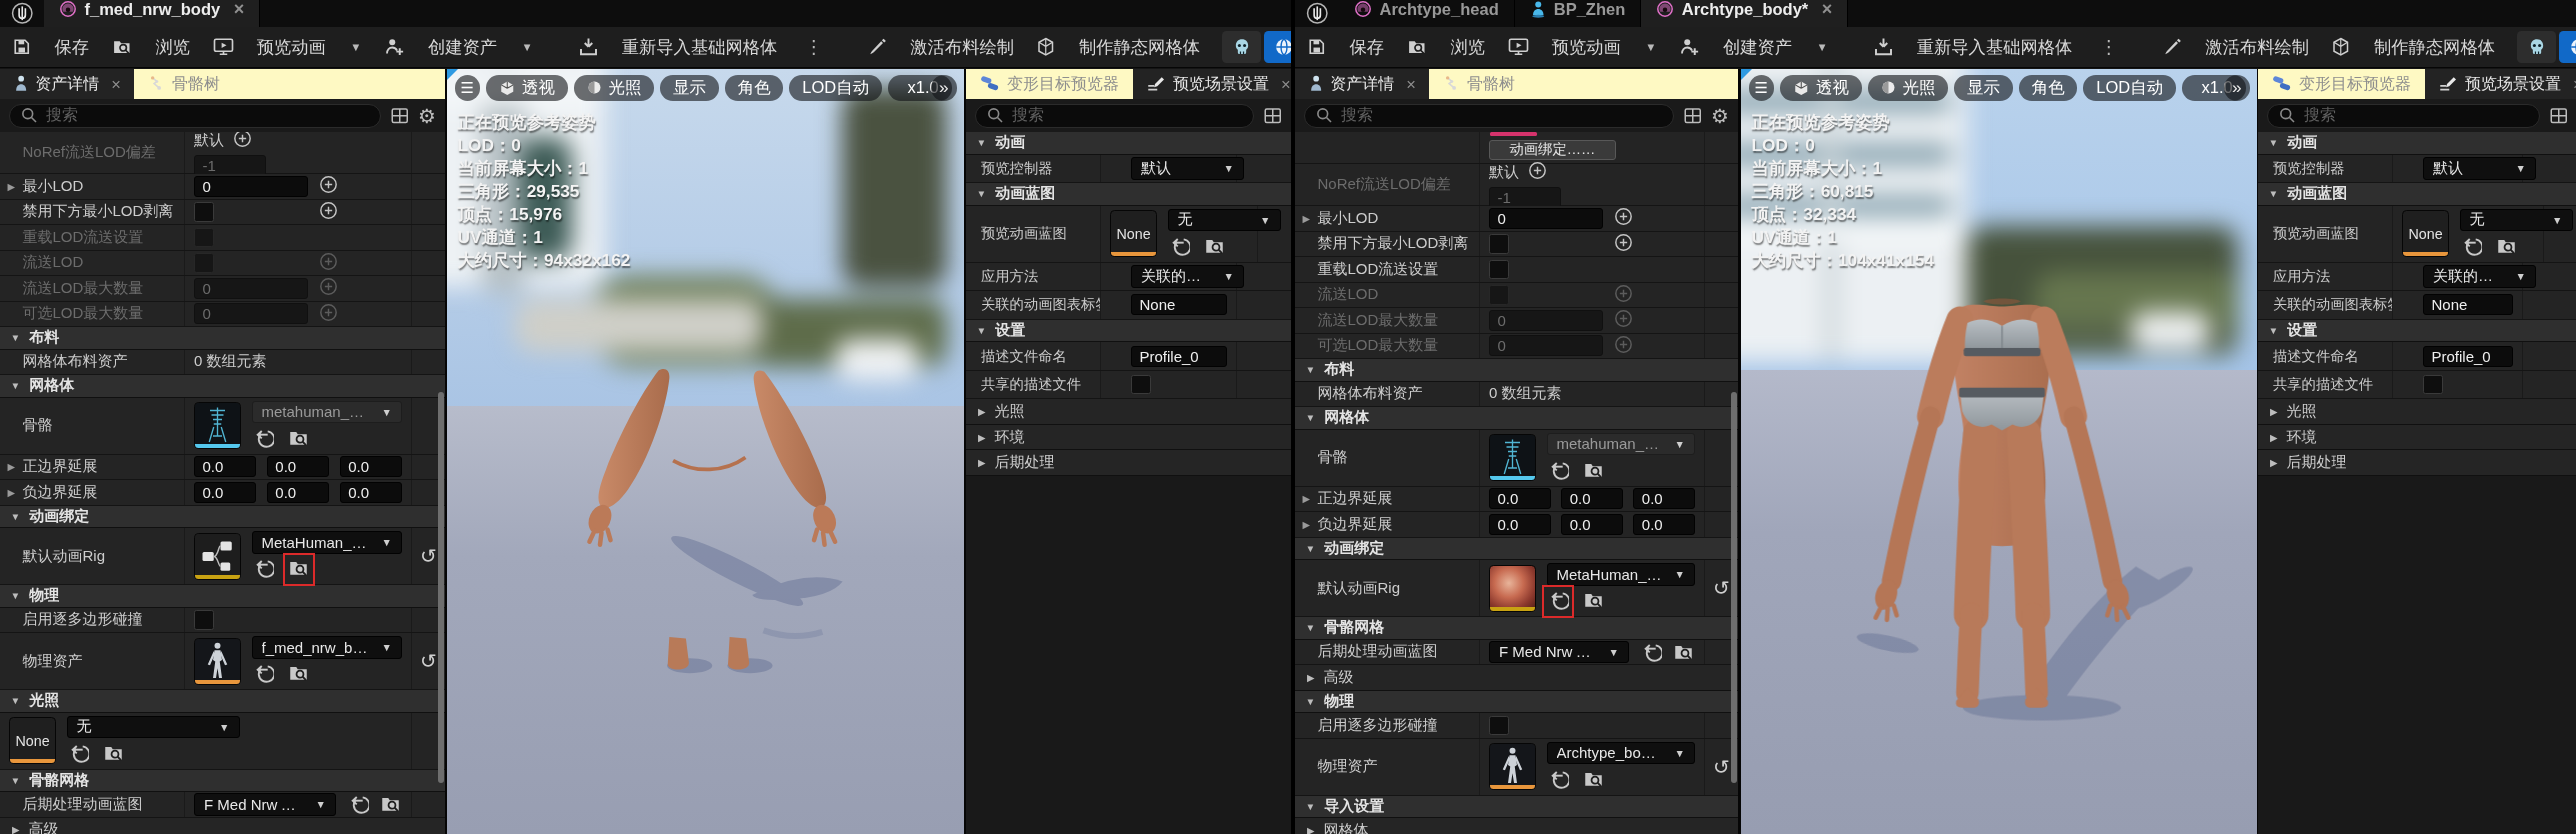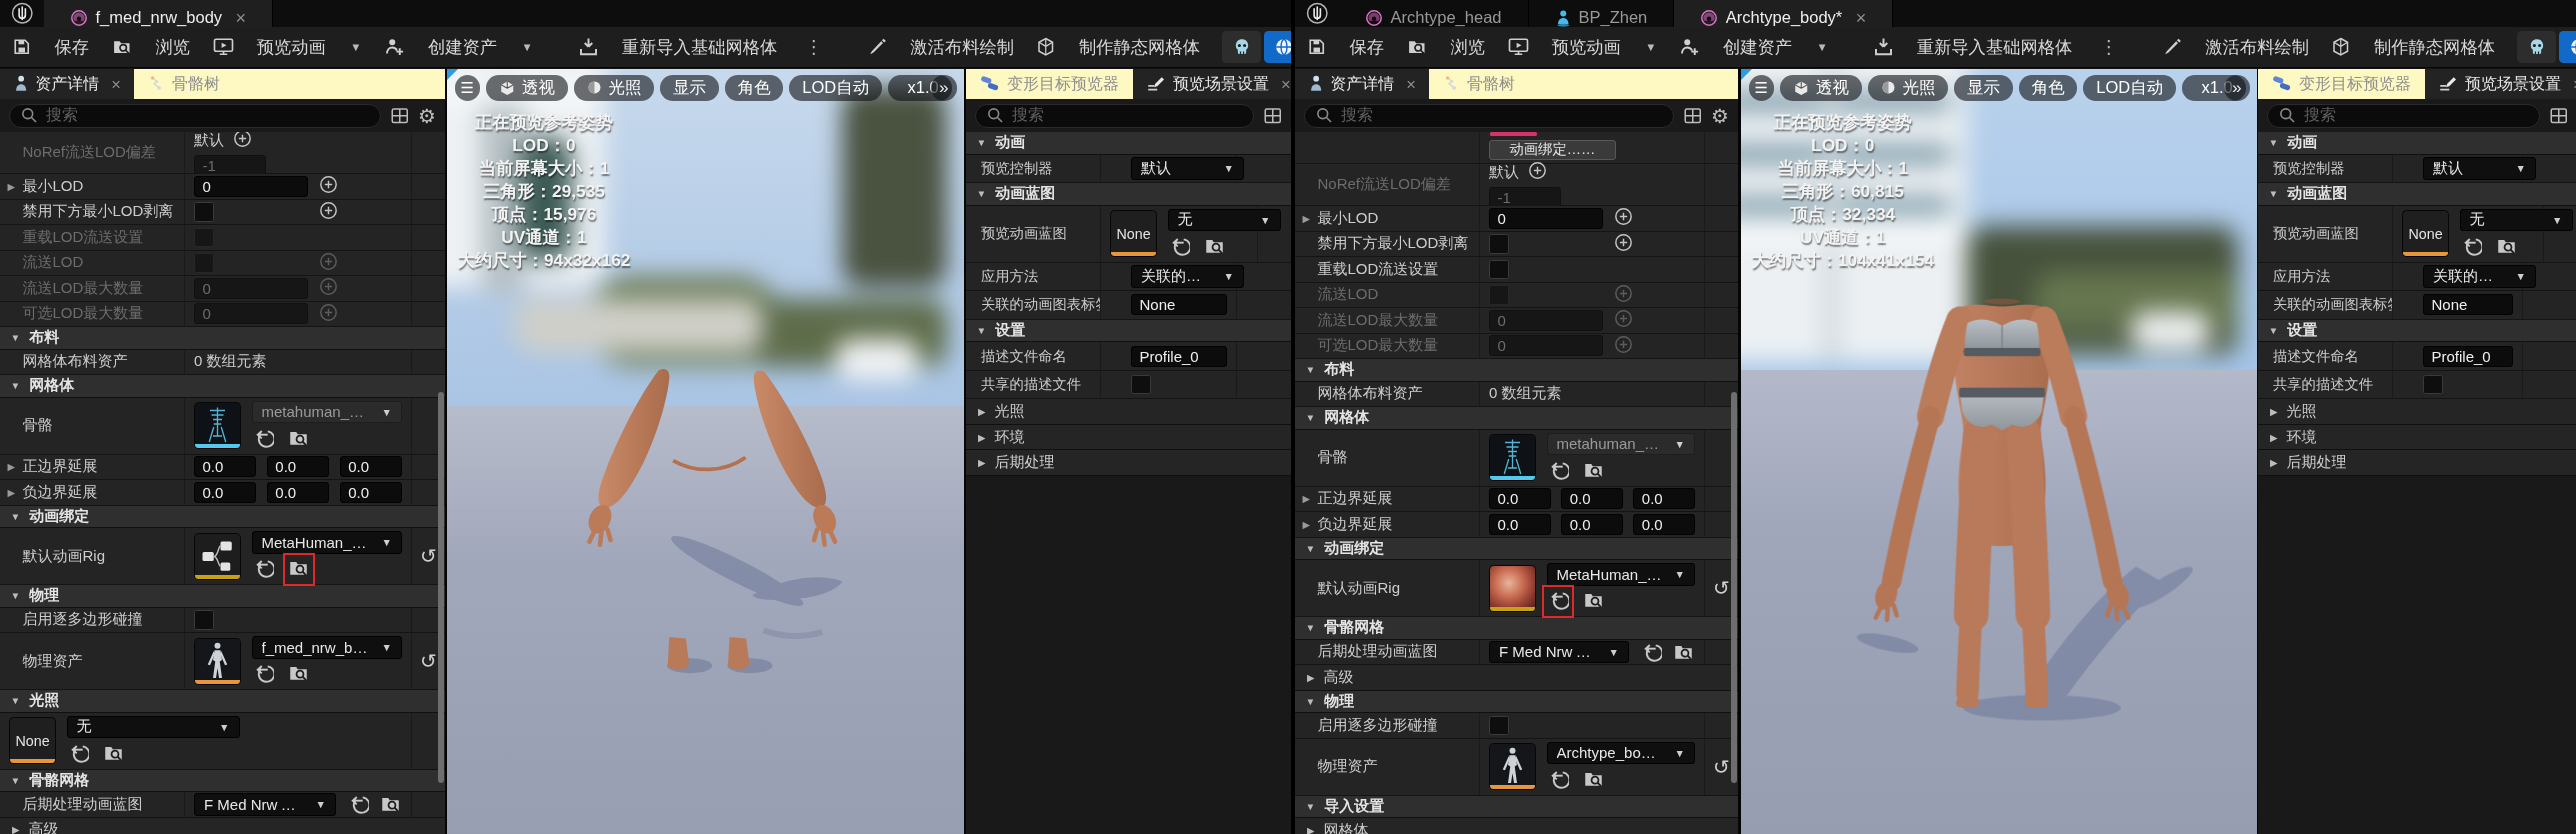--- a/index.html
+++ b/index.html
@@ -3,21 +3,21 @@
 <meta charset="utf-8">
 <style>
   html,body{margin:0;padding:0;background:#000;}
   *{box-sizing:border-box;}
   .screen{position:relative;width:2576px;height:834px;background:#000;overflow:hidden;
     font-family:"Liberation Sans","DejaVu Sans",sans-serif;-webkit-font-smoothing:antialiased;}
   .window{position:absolute;top:0;height:834px;background:#141414;overflow:hidden;}
   
   .tabbar{position:absolute;left:0;right:0;top:0;height:27px;background:#0d0d0d;display:flex;align-items:stretch;}
   .uelogo{width:44px;display:flex;align-items:center;justify-content:center;background:#0d0d0d;}
-  .doc-tab{display:flex;align-items:flex-end;gap:7.5px;padding:0 26px;font-size:16.5px;color:#989898;background:#0d0d0d;border-right:0.8px solid #000;}
+  .doc-tab{display:flex;align-items:flex-start;gap:7.5px;padding:0 15px;font-size:16.5px;color:#989898;background:#0d0d0d;border-right:0.8px solid #000;font-weight:bold;}
   .doc-tab.active{background:#1f1f1f;color:#ededed;}
   .doc-tab .x{color:#909090;font-size:18px;margin-left:6px;line-height:1;}
   
   .toolbar{position:absolute;left:0;right:0;top:27px;height:41px;background:#1e1e1e;border-bottom:1.5px solid #060606;display:flex;align-items:center;padding:0 12px;gap:22.5px;}
   .tbtn{display:flex;align-items:center;gap:23px;color:#d9d9d9;font-size:17.3px;white-space:nowrap;}
   .tsep{width:1.5px;align-self:stretch;margin:6px 0;background:#0a0a0a;}
   .caret{font-size:11.3px;color:#b9b9b9;margin-left:1.5px;}
   .tdots{color:#b9b9b9;font-size:18px;margin-left:4.5px;}
   .shortcuts{margin-left:auto;display:flex;align-items:center;gap:3px;}
   .scbtn{height:32px;min-width:39px;border-radius:4.5px;background:#2d2d2d;display:flex;align-items:center;justify-content:center;padding:0 7.5px;}
@@ -73,21 +73,21 @@
   .blob{position:absolute;border-radius:19.5px;}
   .vfloor{position:absolute;left:0;right:0;bottom:0;}
   .vpills{position:absolute;top:6px;left:7.5px;display:flex;gap:6px;align-items:center;}
   .pill{height:25.5px;border-radius:12.8px;background:rgba(15,17,20,.60);color:#fff;display:flex;align-items:center;gap:6.8px;padding:0 12.8px;font-size:16.5px;white-space:nowrap;}
   .pill.iconly{width:25.5px;padding:0;justify-content:center;border-radius:50%;font-size:15px;}
   .ttools{display:flex;margin-left:6px;}
   .ttool{width:29px;height:25.5px;background:rgba(150,162,178,.40);display:flex;align-items:center;justify-content:center;}
   .ttool:first-child{border-radius:3.8px 0 0 3.8px;}
   .ttool:last-child{border-radius:0 3.8px 3.8px 0;}
   .vchev{position:absolute;top:6px;right:7.5px;width:25.5px;height:25.5px;border-radius:50%;background:rgba(15,17,20,.60);color:#ececec;display:flex;align-items:center;justify-content:center;font-size:17.3px;}
-  .vstats{position:absolute;top:42px;left:10.5px;color:#f3f3f3;font-size:17.3px;font-weight:700;line-height:23px;text-shadow:0.8px 1.5px 1.5px rgba(0,0,0,.5);text-align:center;}
+  .vstats{position:absolute;top:42px;left:10.5px;color:#f3f3f3;font-size:17.3px;font-weight:700;line-height:23px;text-shadow:0.8px 1.5px 1.5px rgba(0,0,0,.5);}
   .vfocus{position:absolute;top:0;left:0;width:0;height:0;border-top:11.3px solid #2e9ae2;border-right:11.3px solid transparent;}
 </style>
 </head>
 <body>
 
 <div class="screen">
   <div class="window" id="w0" style="left: 0px; width: 1291px;">
       <div class="tabbar">
         <div class="uelogo">
           <span class="icn ">

